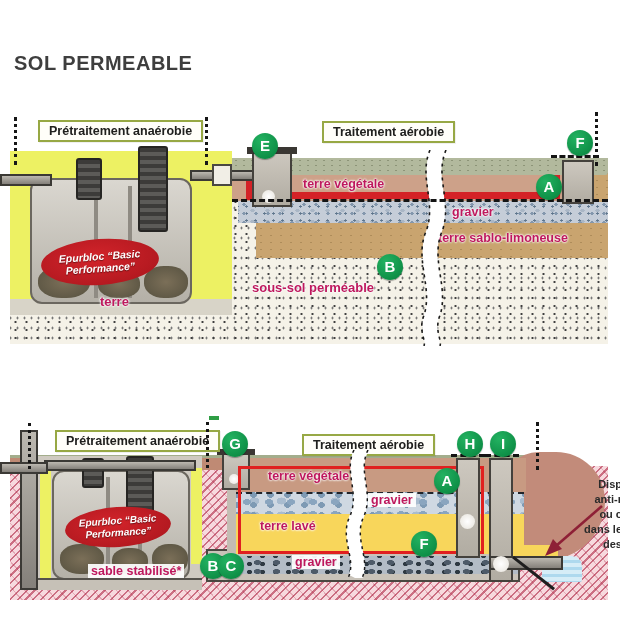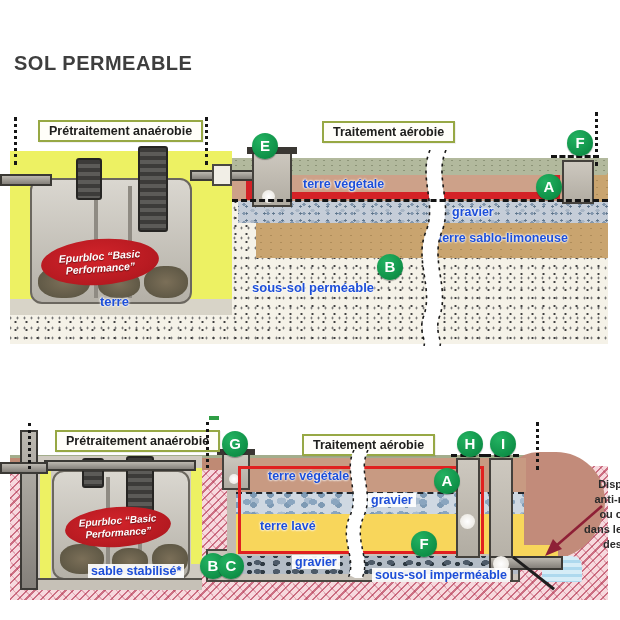--- a/index.html
+++ b/index.html
@@ -1,20 +1,20 @@
 <!DOCTYPE html>
 <html><head>
 <meta charset="utf-8">
 <style>
   html,body{margin:0;padding:0;background:#fff;}
   .page{position:relative;width:620px;height:620px;background:#fff;overflow:hidden;
         font-family:"Liberation Sans",sans-serif;}
   .abs{position:absolute;}
   .sec-title{font-size:20px;font-weight:700;color:#3e3e3e;letter-spacing:.5px;white-space:nowrap;}
-  .lbl{font-size:12.5px;font-weight:bold;color:#1d4ed8;white-space:nowrap;
+  .lbl{font-size:12.5px;font-weight:bold;color:#be185d;white-space:nowrap;
        text-shadow:0 0 2px #fff,0 0 2px #fff,0 0 3px #fff;}
   .wbox{background:rgba(255,255,255,.93);padding:0 3px;text-shadow:none;}
   .titlebox{border:2px solid #97a844;background:#fffef9;padding:2px 9px;
             font-size:12.5px;font-weight:bold;color:#20201e;white-space:nowrap;
             box-shadow:1px 1px 0 rgba(0,0,0,.06);}
   .marker{width:26px;height:26px;border-radius:50%;
           background:radial-gradient(circle at 35% 30%,#23b261,#0f9148 68%,#0a7c3c);
           color:#fff;font-size:15px;font-weight:bold;line-height:26px;text-align:center;
           box-shadow:0 1px 1px rgba(0,0,0,.35);z-index:30;}
   .dotv{width:0;border-left:3px dotted #161616;z-index:25;}
@@ -208,21 +208,20 @@
   <div class="abs marker" style="left:490px;top:431px;">I</div>
   <div class="abs marker" style="left:434px;top:468px;">A</div>
   <div class="abs marker" style="left:411px;top:531px;">F</div>
   <div class="abs marker" style="left:200px;top:553px;">B</div>
   <div class="abs marker" style="left:218px;top:553px;">C</div>
 
   <div class="abs lbl" style="left:268px;top:469px;">terre végétale</div>
   <div class="abs lbl wbox" style="left:368px;top:493px;z-index:21;">gravier</div>
   <div class="abs lbl" style="left:260px;top:519px;">terre lavé</div>
   <div class="abs lbl wbox" style="left:292px;top:555px;z-index:21;">gravier</div>
-  <div class="abs lbl wbox" style="left:372px;top:568px;z-index:21;">sous-sol imperméable</div>
   <div class="abs lbl wbox" style="left:88px;top:564px;z-index:21;">sable stabilisé*</div>
 
   <div class="abs ellipse-red" style="left:65px;top:507px;width:106px;height:40px;font-size:10px;">
     <span>Epurbloc “Basic</span>
     <span>Performance”</span>
   </div>
 
 
   <div class="abs note" style="right:-2px;top:477px;width:56px;z-index:24;">
     <div>Disp</div>

